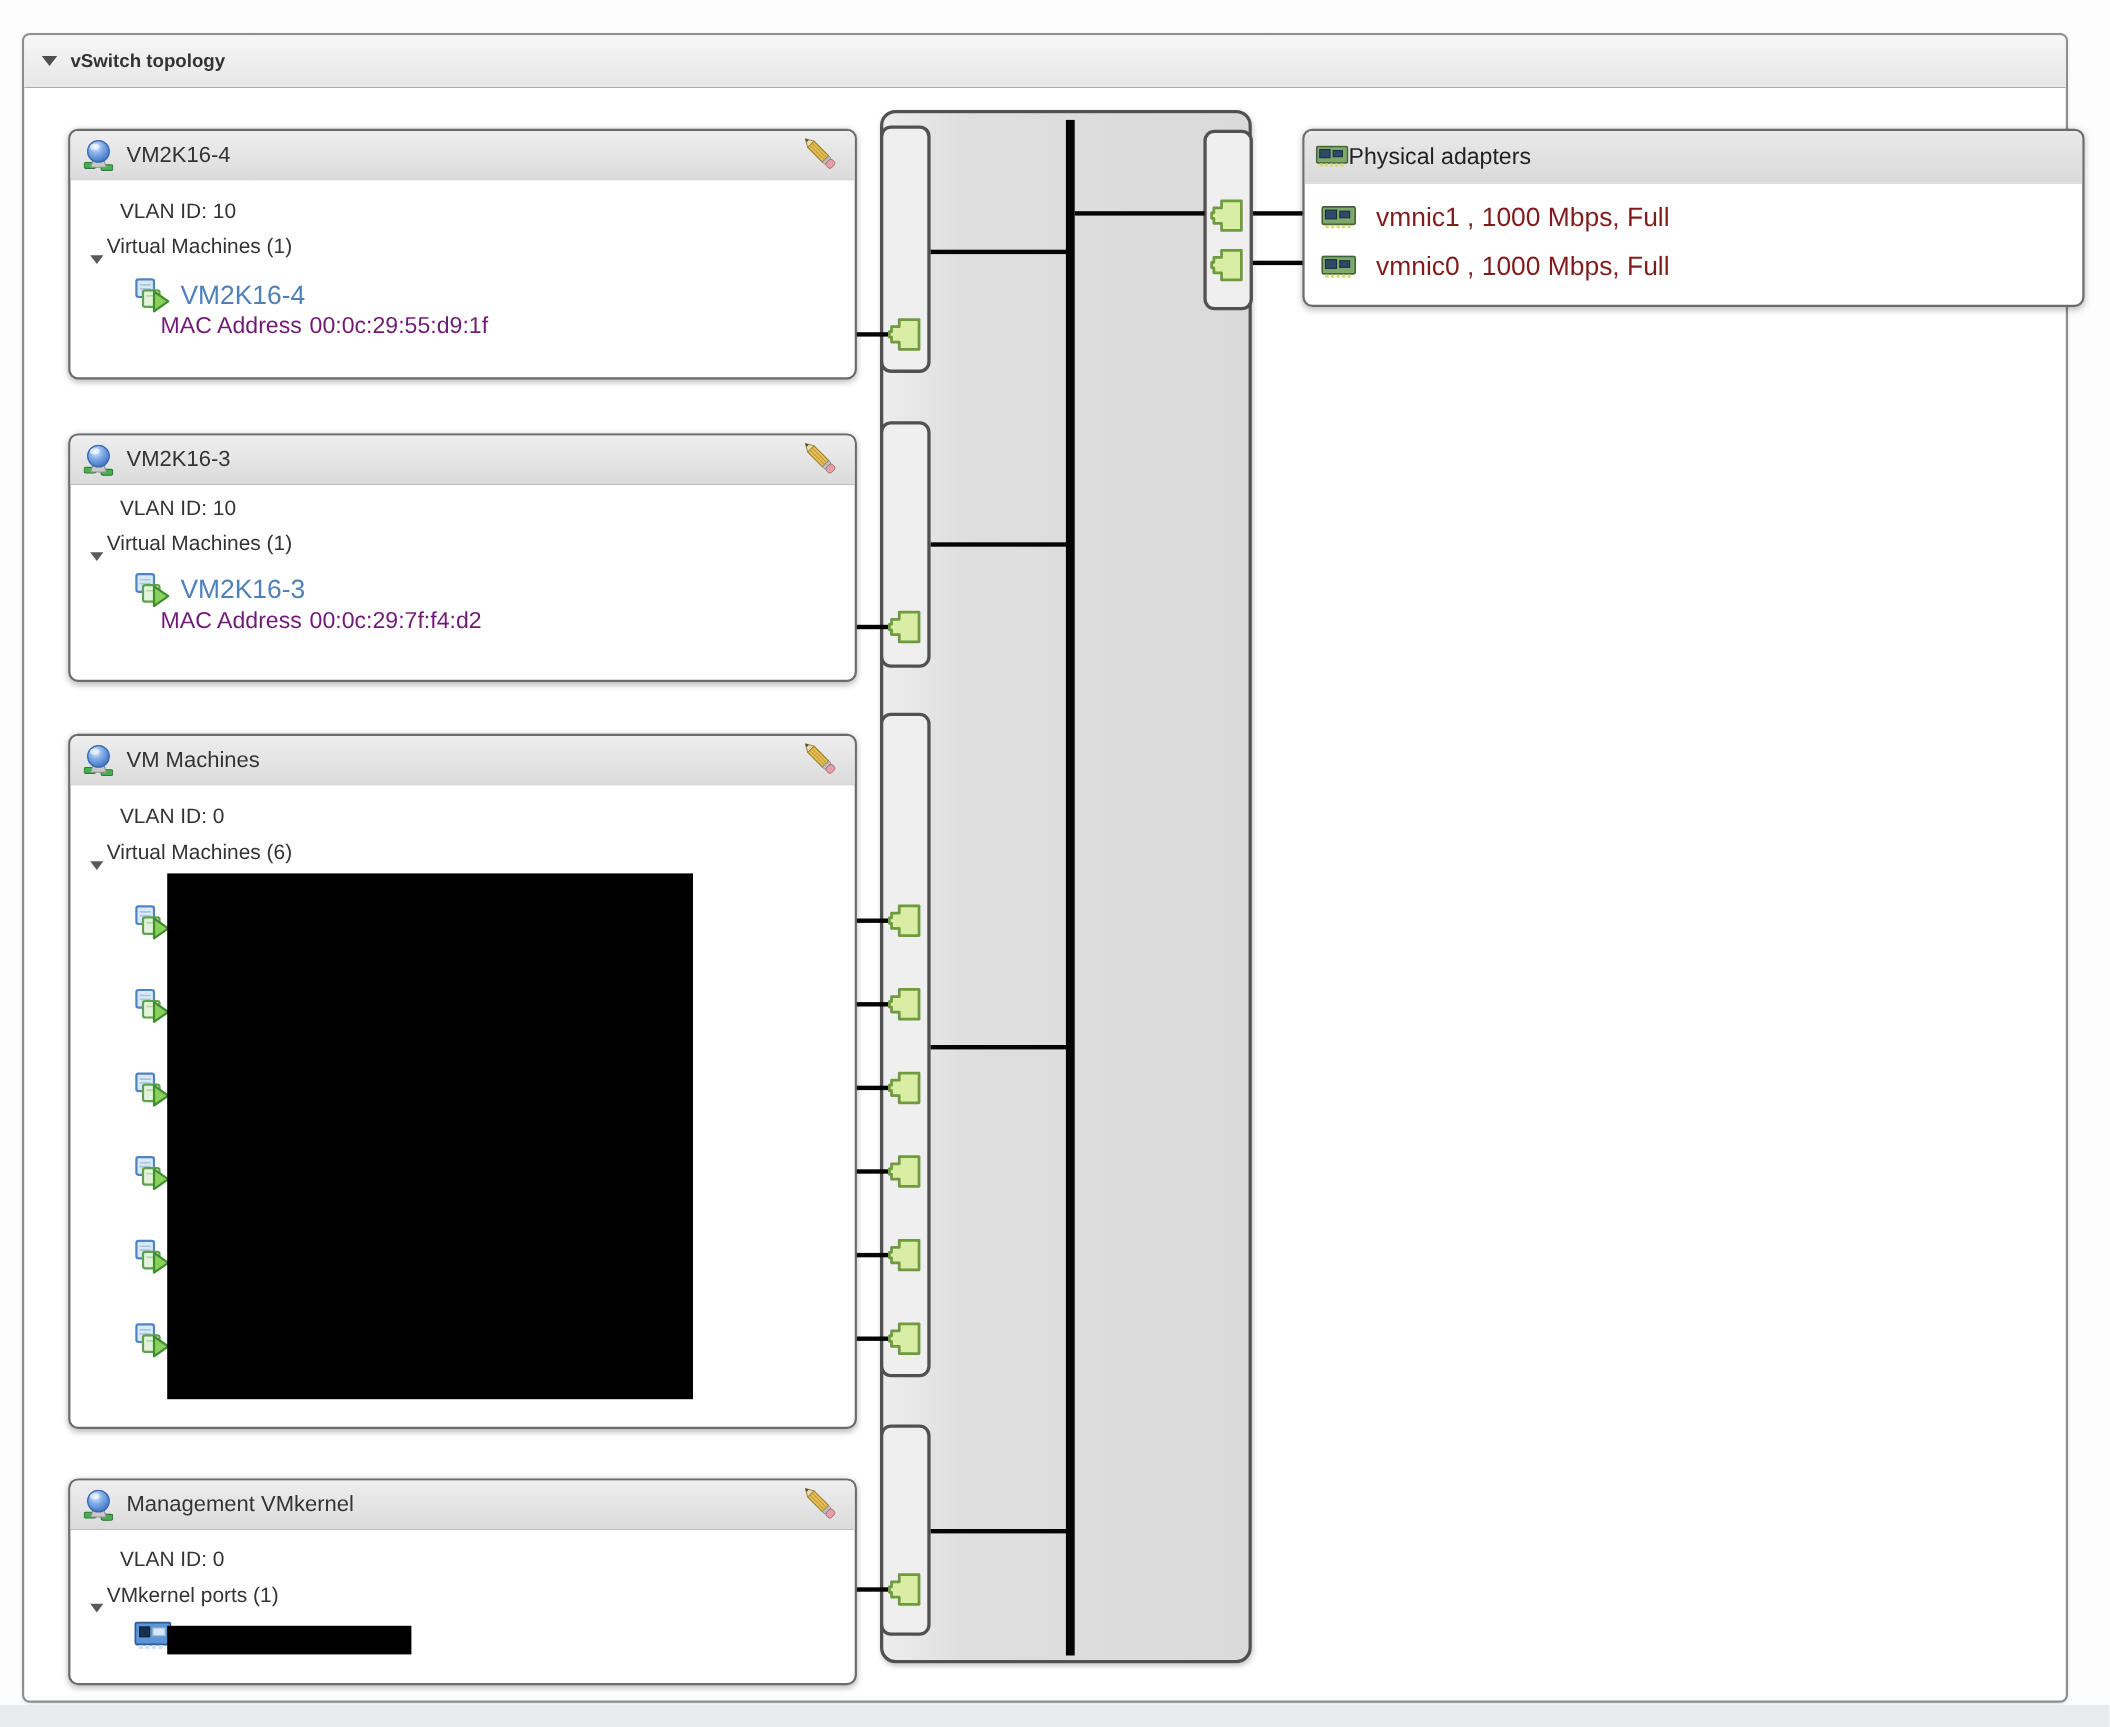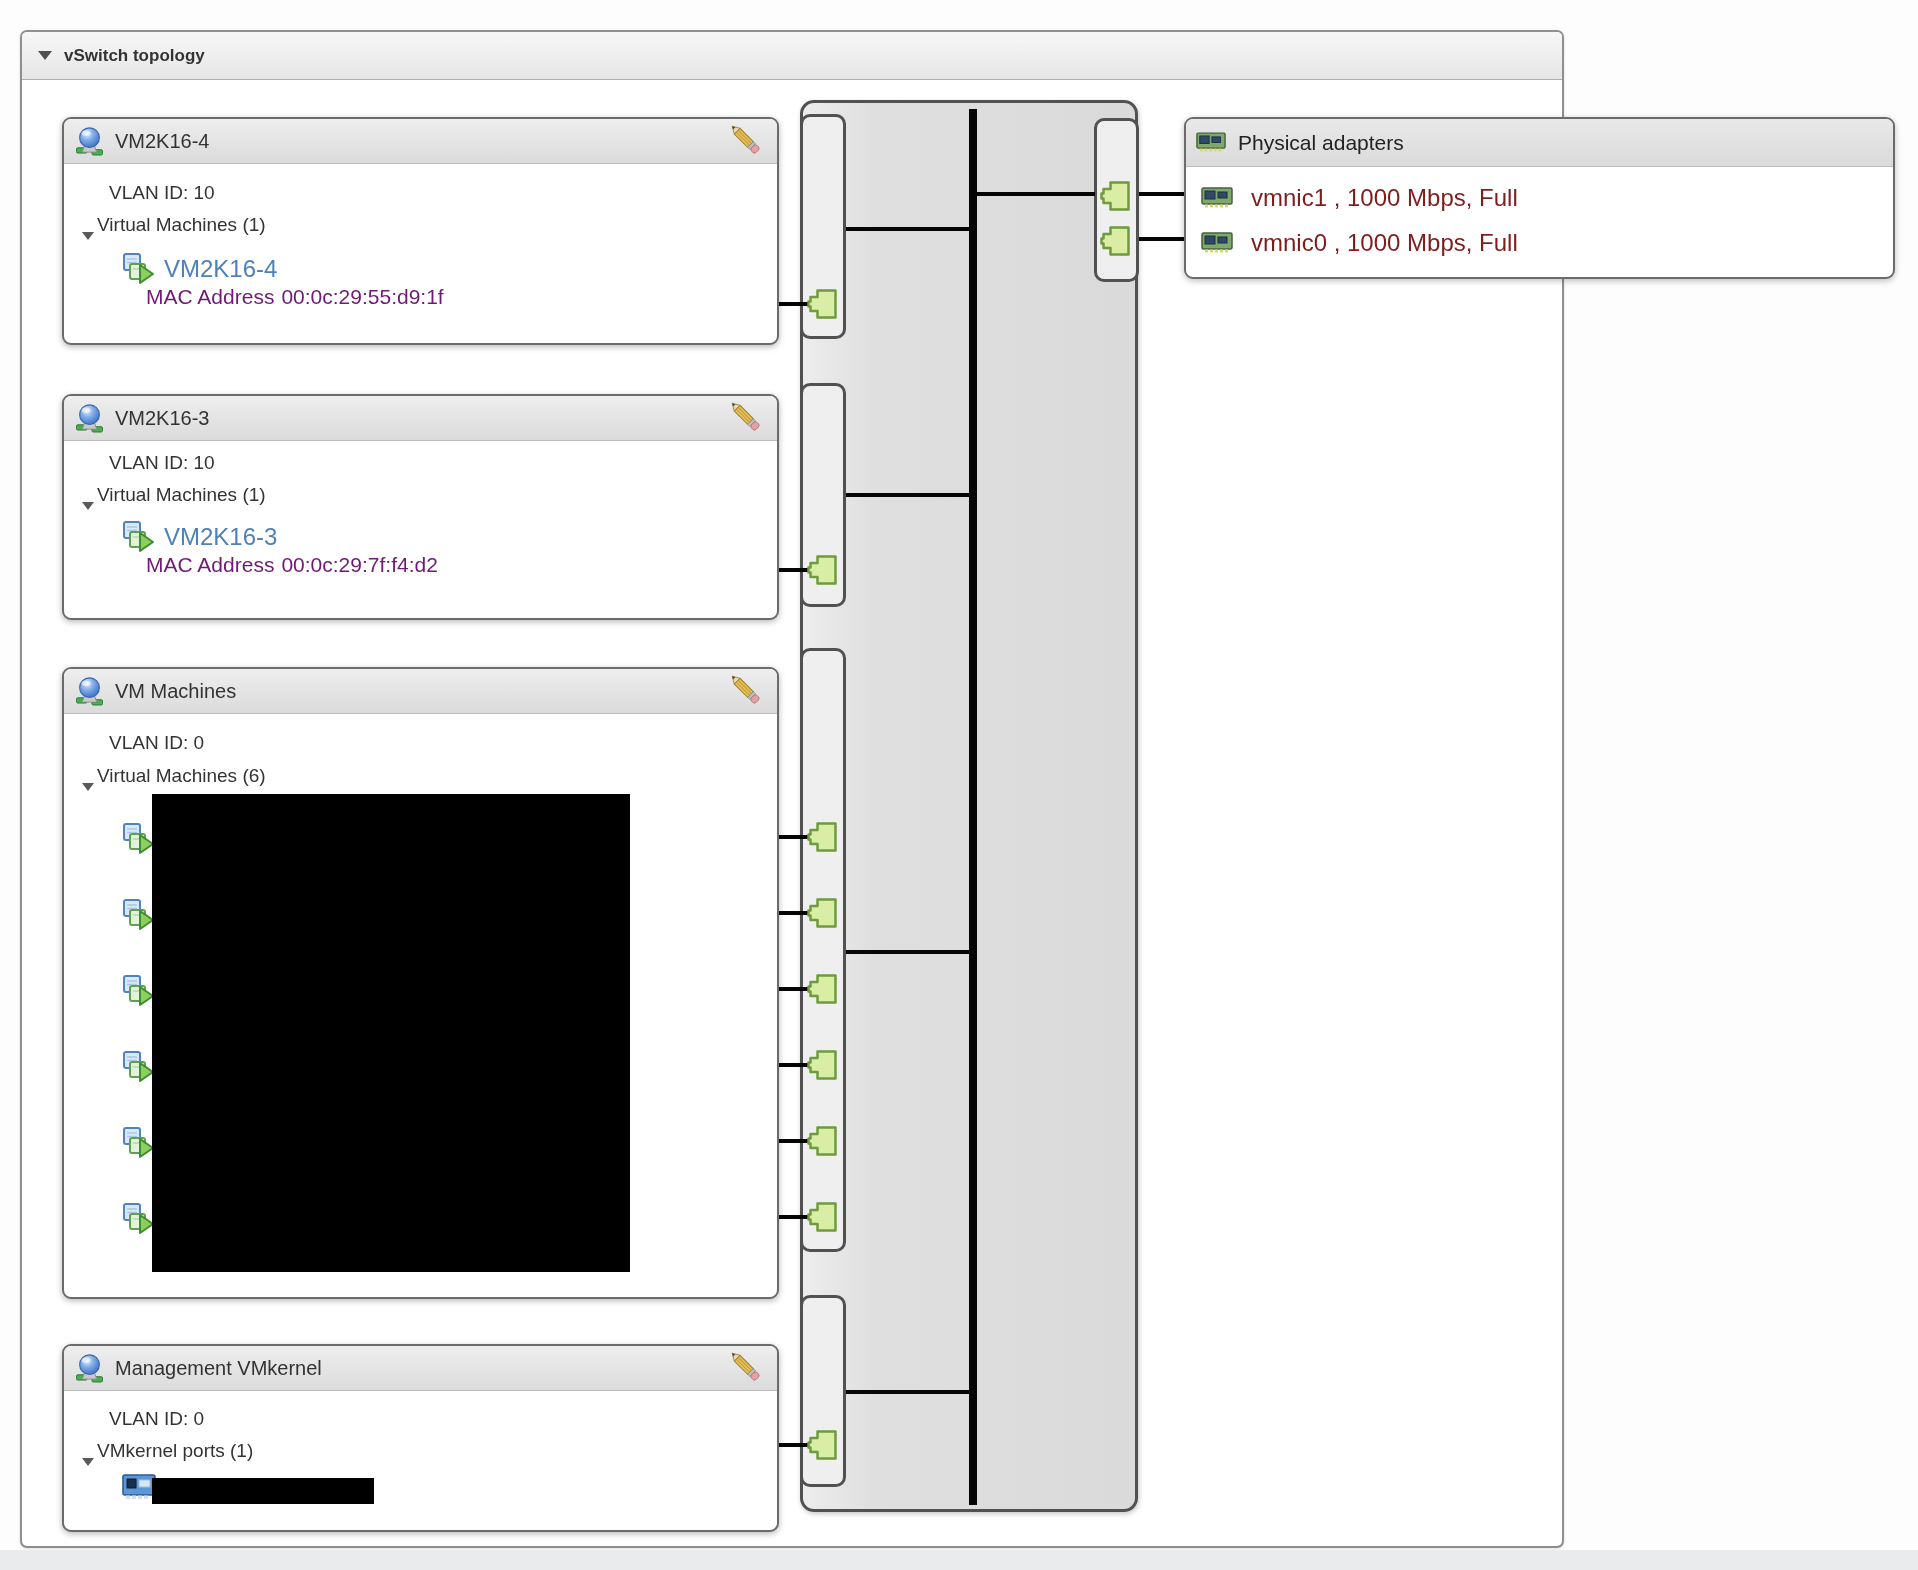--- a/index.html
+++ b/index.html
@@ -1,20 +1,20 @@
 <!DOCTYPE html>
 <html><head>
 <meta charset="utf-8">
 <style>
   * { margin:0; padding:0; box-sizing:border-box; }
   html,body { background:#fbfbfc; }
   body { font-family:"Liberation Sans", sans-serif; }
   .page { position:relative; width:1918px; height:1570px; background:#fdfdfe; overflow:hidden; }
 
-  .panel { position:absolute; left:20px; top:30px; width:1544px; height:1518px;
+  .panel { position:absolute; left:20px; top:30px; width:1860px; height:1518px;
            background:#ffffff; border:2px solid #8f8f8f; border-radius:7px;
            box-shadow:0 1px 3px rgba(0,0,0,.12); }
   .panel-header { position:absolute; left:0; top:0; right:0; height:48px;
            background:linear-gradient(#f7f7f7,#e6e6e6); border-bottom:1px solid #adadad;
            border-radius:5px 5px 0 0; display:flex; align-items:center; padding-left:16px; gap:12px; }
   .panel-title { font-size:17px; font-weight:bold; color:#333; }
 
   .tri { width:0; height:0; border-left:7px solid transparent; border-right:7px solid transparent;
          border-top:9px solid #4e4e4e; display:inline-block; }
   .tri.small { border-left-width:6px; border-right-width:6px; border-top-width:8px; border-top-color:#5a5a5a; }
@@ -43,21 +43,21 @@
   .subbox { position:absolute; width:46px; border:3px solid #515151; border-radius:10px;
             background:#efefef; z-index:2; }
   .spine  { position:absolute; left:967px; top:107px; width:8px; height:1396px; background:#050505; z-index:3; }
   .cline  { position:absolute; height:4px; background:#050505; z-index:3; }
   .port   { position:absolute; width:32px; height:32px; z-index:4; }
 
   .pa-box { position:absolute; left:1182px; top:115px; width:711px; height:162px; background:#fff;
             border:2px solid #6b6b6b; border-radius:9px; box-shadow:0 2px 6px rgba(0,0,0,.25); z-index:5; }
   .pa-header { position:absolute; left:0; top:0; right:0; height:48px;
             background:linear-gradient(#e9e9e9,#dadada); border-bottom:1px solid #bcbcbc;
-            border-radius:7px 7px 0 0; display:flex; align-items:center; padding:0 10px; gap:12px; }
+            border-radius:7px 7px 0 0; display:flex; align-items:center; padding:0 10px; }
   .pa-title { font-size:21px; color:#222; }
 
   .bottom-strip { position:absolute; left:0; top:1550px; width:1918px; height:20px; background:#e9ebed; z-index:0; }
   svg { display:block; }
 </style>
 </head>
 <body>
 
 <svg width="0" height="0" style="position:absolute" aria-hidden="true">
   <defs>

